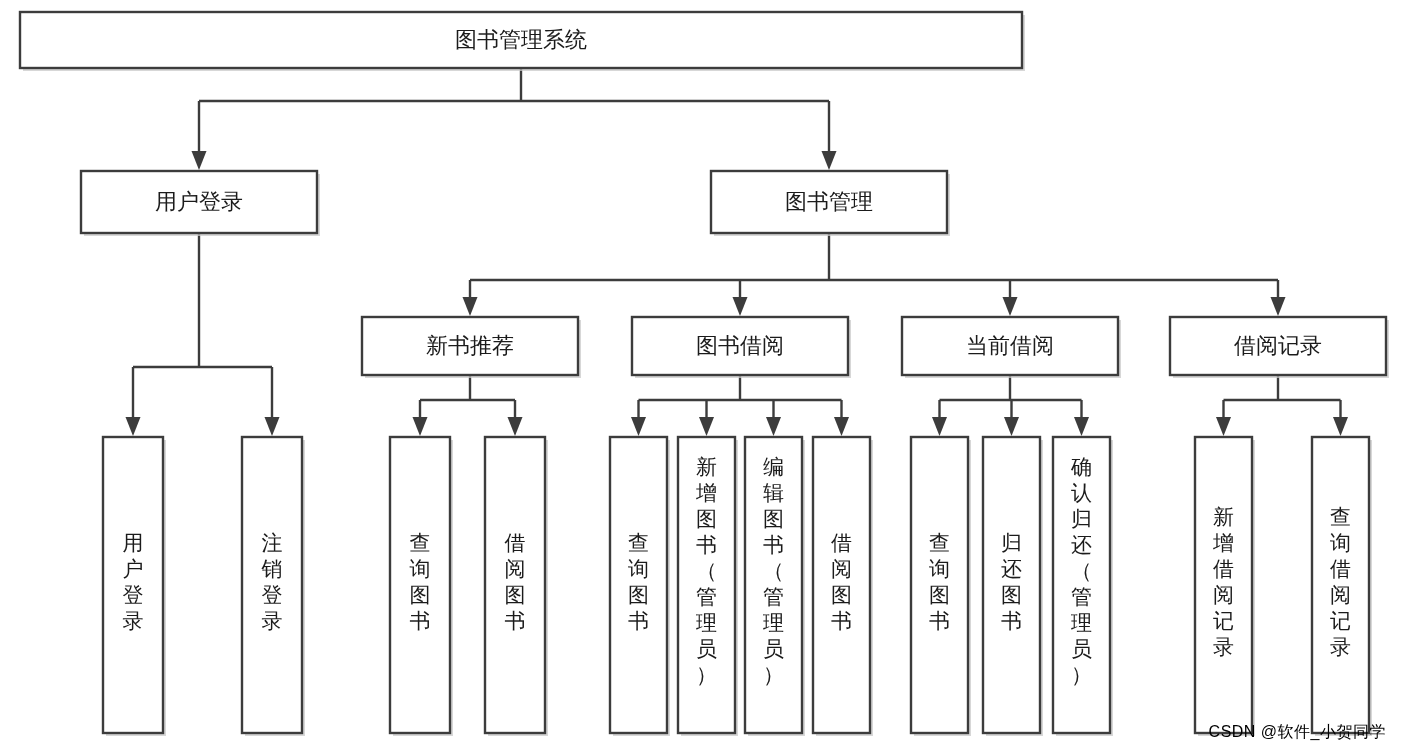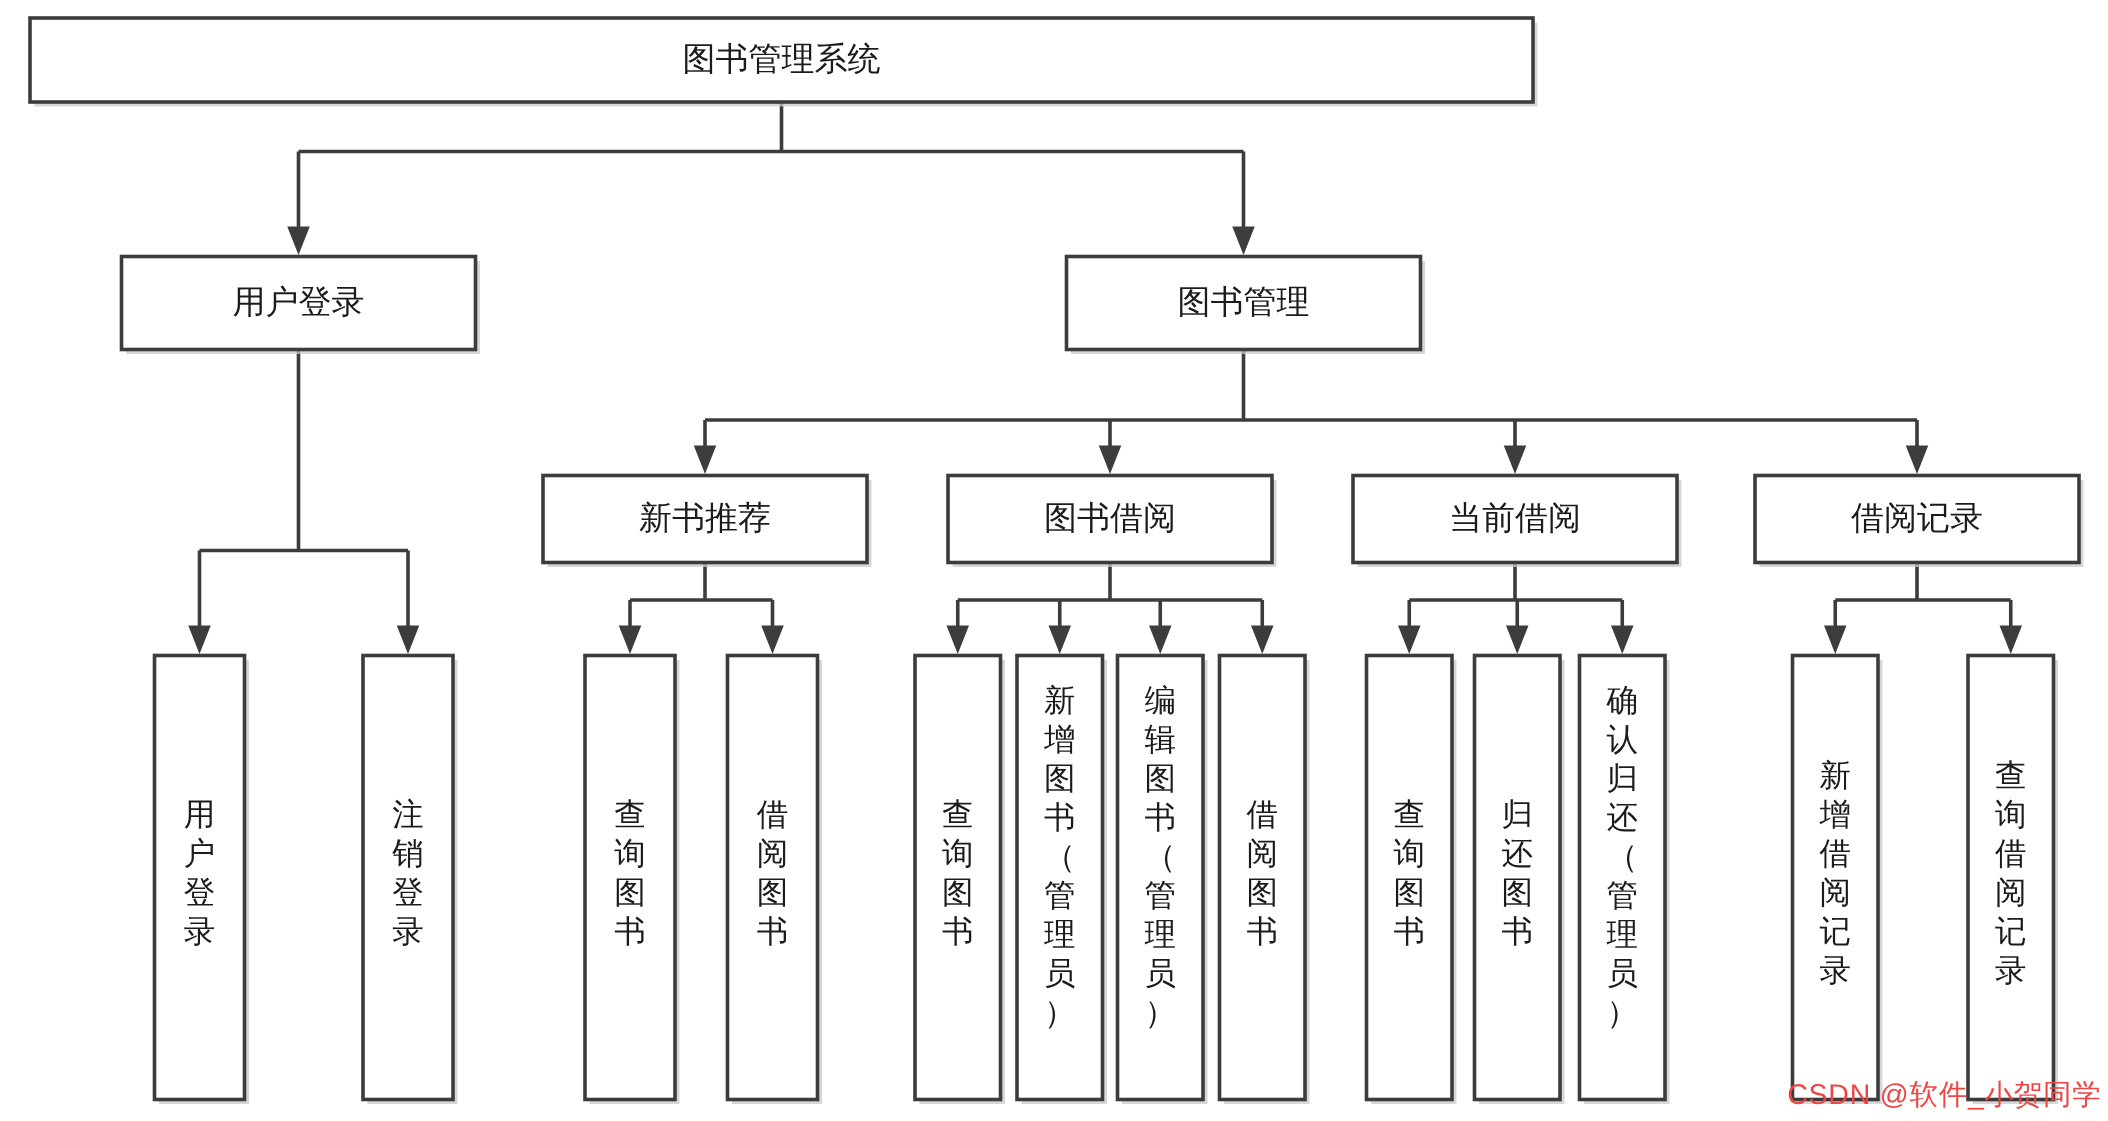--- a/index.html
+++ b/index.html
@@ -46,25 +46,25 @@
     dominant-baseline: middle;
   }
   .node-label-vertical {
     fill: #1b1b1b;
     font-family: "Liberation Sans", "DejaVu Sans", sans-serif;
     font-size: 21px;
     text-anchor: middle;
   }
   .watermark-text {
     position: absolute;
-    right: 4px;
+    right: 19px;
     bottom: 4px;
     font-family: "Liberation Sans", "DejaVu Sans", sans-serif;
-    font-size: 19px;
-    color: #ef4444;
+    font-size: 16px;
+    color: #000000;
     white-space: nowrap;
     letter-spacing: 0.5px;
     pointer-events: none;
   }
 </style>
 </head>
 <body>
 
 <svg id="diagram" viewBox="0 0 1405 747" xmlns="http://www.w3.org/2000/svg">
 

